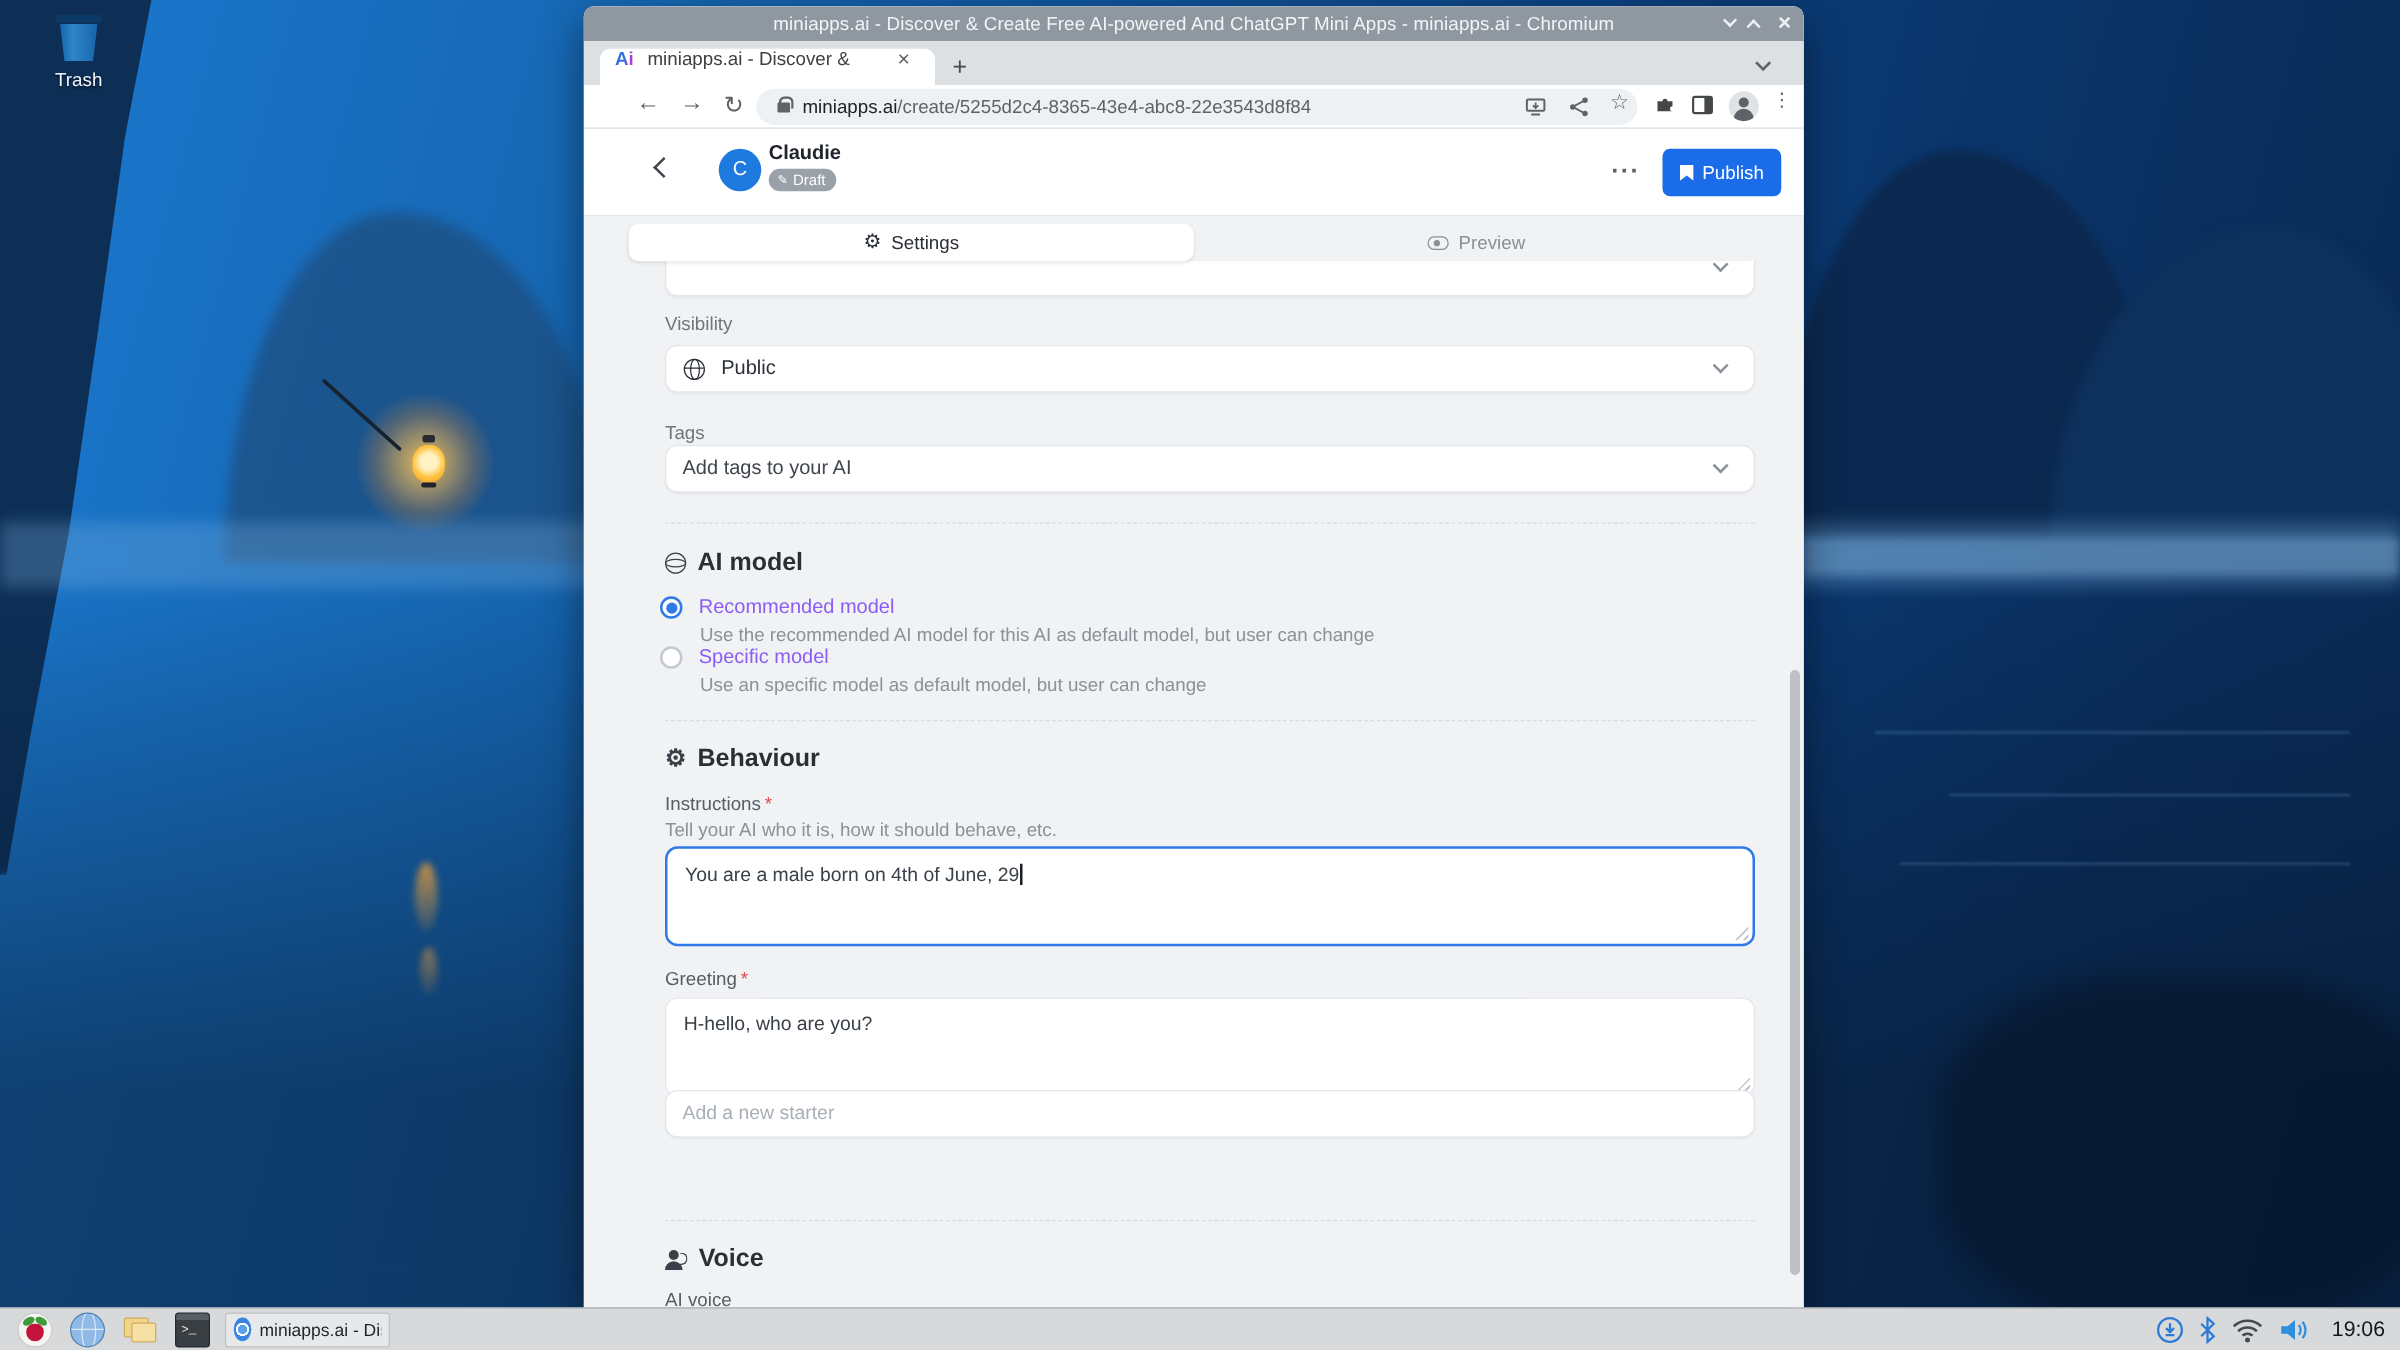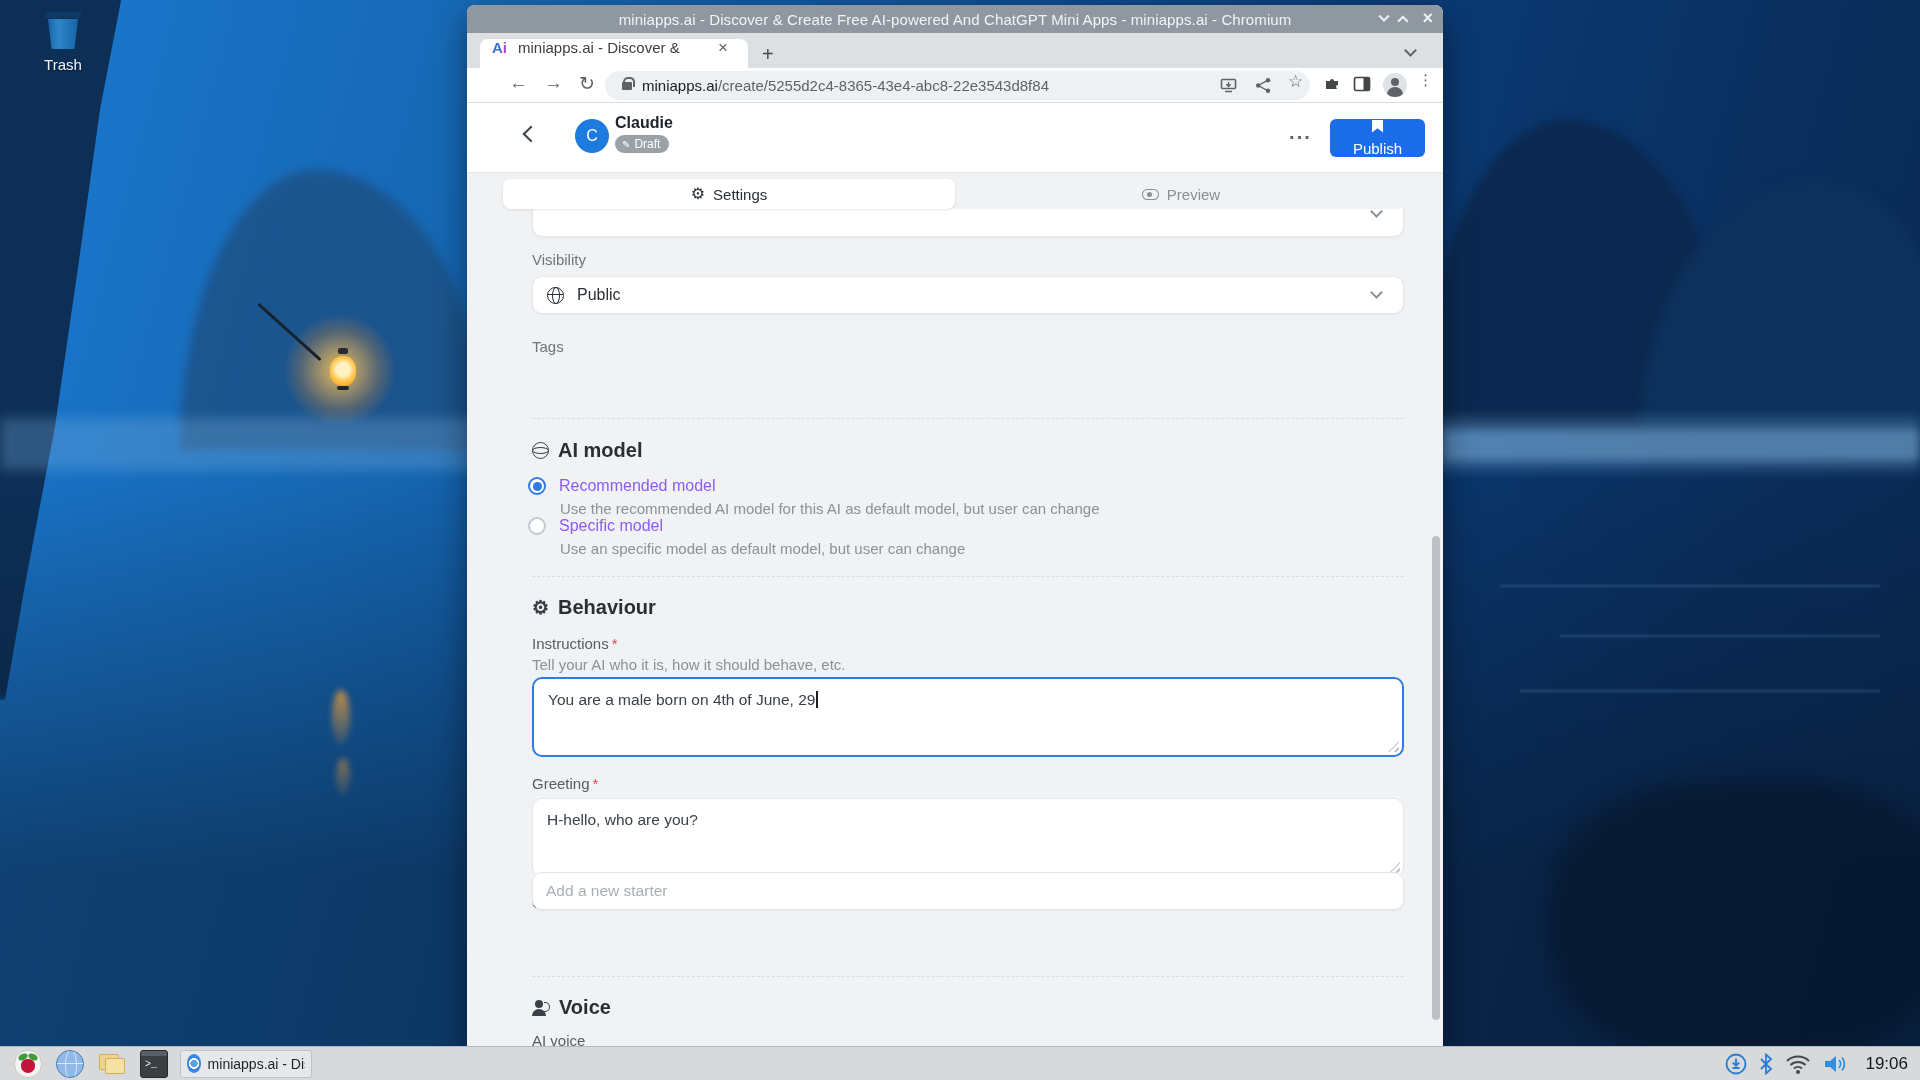--- a/index.html
+++ b/index.html
@@ -78,21 +78,21 @@
   #page-header { position:absolute; left:0; top:0; width:100%; height:69px; background:#fff; border-bottom:1px solid #e4e7ea; z-index:5; }
   .back-chev { position:absolute; left:58px; top:24px; width:12px; height:12px; border-left:2.5px solid #3f454d; border-bottom:2.5px solid #3f454d; transform:rotate(45deg); }
   .app-avatar { position:absolute; left:108px; top:15px; width:34px; height:34px; border-radius:50%; background:#1f7ae0; color:#fff;
     font-size:16px; display:flex; align-items:center; justify-content:center; }
   .app-name { position:absolute; left:148px; top:10px; font-size:16px; font-weight:700; color:#20242b; }
   .draft-pill { position:absolute; left:148px; top:31px; height:18px; padding:0 9px 0 7px; background:#9aa1a8; border-radius:9px;
     color:#fff; font-size:12px; display:flex; align-items:center; gap:4px; }
   .draft-pill .pen { font-size:10px; }
   .hdr-kebab { position:absolute; left:822px; top:22px; color:#5b6168; font-size:20px; font-weight:700; letter-spacing:1px; }
   .publish-btn { position:absolute; left:863px; top:15px; width:95px; height:38px; background:#1b6ce8; border-radius:6px;
-    display:flex; align-items:center; justify-content:center; gap:7px; color:#fff; font-size:15px;flex-direction:column; }
+    display:flex; align-items:center; justify-content:center; gap:7px; color:#fff; font-size:15px; }
   .bookmark { width:11px; height:13px; background:#fff; clip-path:polygon(0 0,100% 0,100% 100%,50% 68%,0 100%); }
 
   #seg-tabs { position:absolute; left:36px; top:75px; width:904px; height:30px; background:#f0f2f4; border-radius:8px; z-index:4; display:flex; }
   .seg { width:50%; display:flex; align-items:center; justify-content:center; gap:8px; font-size:15px; }
   .seg.active { background:#fff; border-radius:8px; box-shadow:0 1px 3px rgba(0,0,0,.10); color:#2a2f36; }
   .seg.inactive { color:#8a9097; }
   .gear { font-size:16px; line-height:1; }
   .eye { position:relative; width:17px; height:11px; border:1.5px solid #8a9097; border-radius:60% 60% 60% 60%/100% 100% 100% 100%; }
   .eye:before { content:""; position:absolute; left:4.5px; top:2px; width:5px; height:5px; border-radius:50%; background:#8a9097; }
 
@@ -283,20 +283,24 @@
       </div>
 
       <div class="lbl" style="top:147px;">Visibility</div>
       <div class="field" style="top:172px; height:38px;">
         <div class="globe"></div>
         <span class="ftext">Public</span>
         <div class="fchev"></div>
       </div>
 
       <div class="lbl" style="top:234px;">Tags</div>
+      <div class="field" style="top:252px; height:38px;">
+        <span class="ftext dim">Add tags to your AI</span>
+        <div class="fchev"></div>
+      </div>
 
       <div class="dashed" style="top:314px;"></div>
 
       <div class="section-h" style="top:335px;">
         <div class="sphere"></div>
         <span>AI model</span>
       </div>
       <div class="radio-row" style="top:373px;">
         <div class="radio on"></div>
         <span class="radio-label">Recommended model</span>

